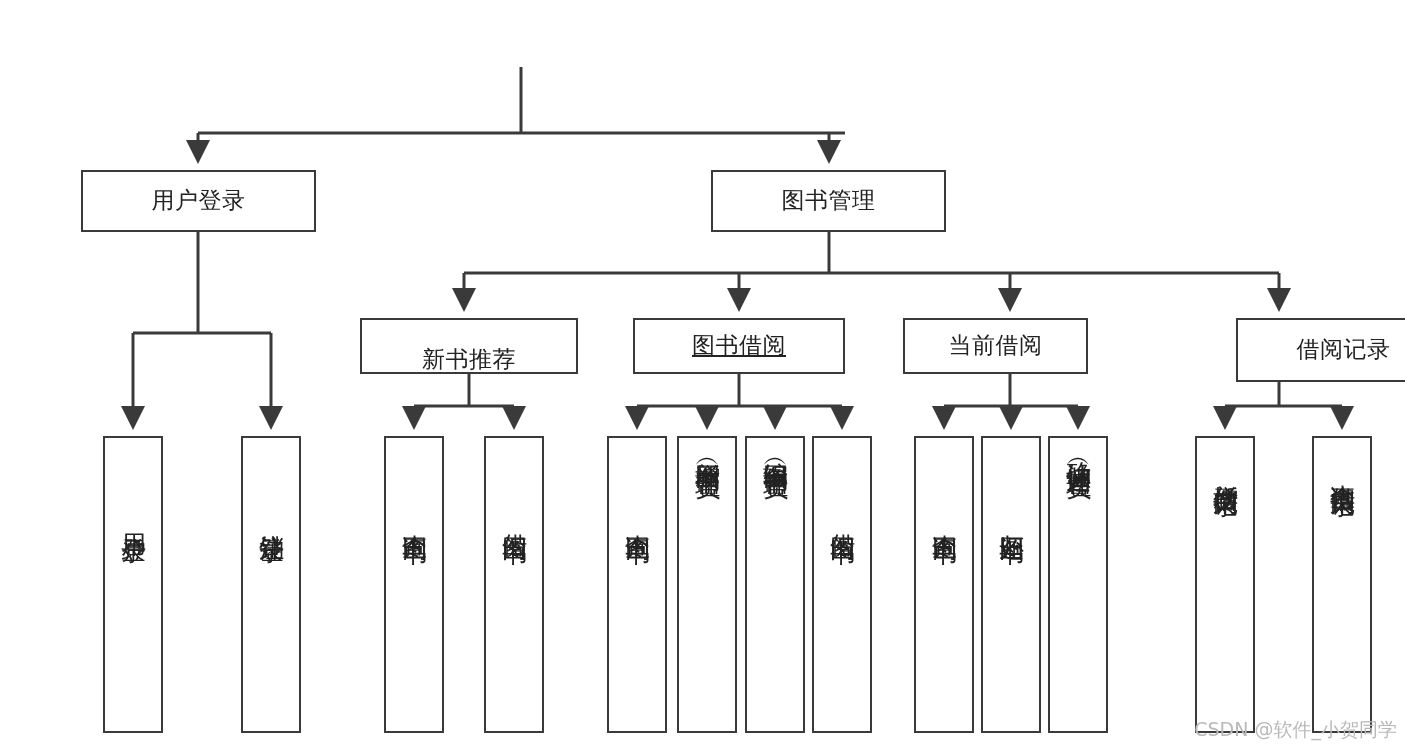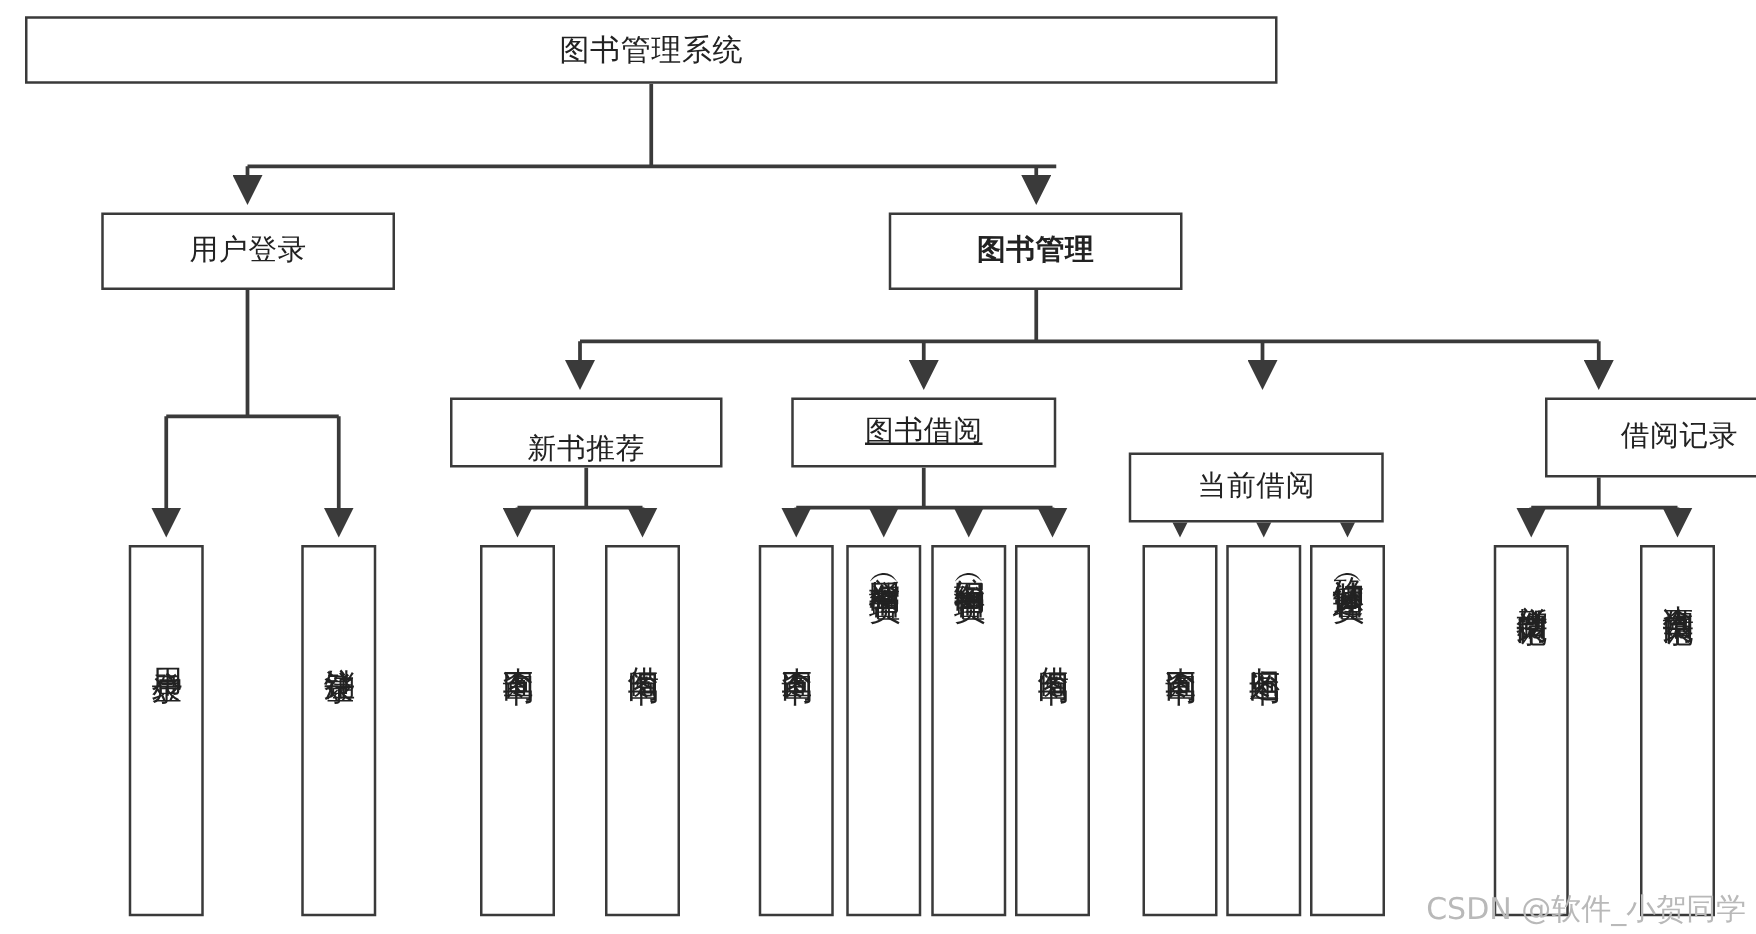--- a/index.html
+++ b/index.html
@@ -56,21 +56,21 @@
   .node-v.center .label {
     margin-top: 72px;
   }
   #title-node .label {
     font-size: 24px;
   }
   #watermark {
     position: absolute;
     right: 8px;
     bottom: 4px;
-    font-size: 24px;
+    font-size: 19px;
     color: #b9b9b9;
     white-space: nowrap;
     font-family: "DejaVu Sans", "Liberation Sans", sans-serif;
   }
 </style>
 </head>
 <body>
 
 <div id="canvas">
 
@@ -117,38 +117,35 @@
       <path d="M 1011 406 L 1011 426" marker-end="url(#arrow)"></path>
       <path d="M 1078 406 L 1078 426" marker-end="url(#arrow)"></path>
 
       <path d="M 1279 374 L 1279 406"></path>
       <path d="M 1225 406 L 1342 406"></path>
       <path d="M 1225 406 L 1225 426" marker-end="url(#arrow)"></path>
       <path d="M 1342 406 L 1342 426" marker-end="url(#arrow)"></path>
     </g>
   </svg>
 
-  <div class="node node-h" id="title-node" style="left:20px; top:13px; width:1002px; height:54px;">
-    <span class="label">图书管理系统</span>
-  </div>
 
   <div class="node node-h" style="left:81px; top:170px; width:235px; height:62px;">
     <span class="label">用户登录</span>
   </div>
-  <div class="node node-h" style="left:711px; top:170px; width:235px; height:62px;font-weight:bold;">
+  <div class="node node-h" style="left:711px; top:170px; width:235px; height:62px;">
     <span class="label">图书管理</span>
   </div>
 
   <div class="node node-h" style="left:360px; top:318px; width:218px; height:56px;align-items:flex-end;">
     <span class="label">新书推荐</span>
   </div>
   <div class="node node-h" style="left:633px; top:318px; width:212px; height:56px;text-decoration:underline;">
     <span class="label">图书借阅</span>
   </div>
-  <div class="node node-h" style="left:903px; top:318px; width:204px; height:56px;margin-top:44px;">
+  <div class="node node-h" style="left:903px; top:318px; width:185px; height:56px;">
     <span class="label">当前借阅</span>
   </div>
   <div class="node node-h" style="left:1236px; top:318px; width:215px; height:64px;justify-content:center;">
     <span class="label">借阅记录</span>
   </div>
 
   <div class="node node-v center" style="left:103px; top:436px; width:60px; height:297px;">
     <span class="label">用户登录</span>
   </div>
   <div class="node node-v center" style="left:241px; top:436px; width:60px; height:297px;">

